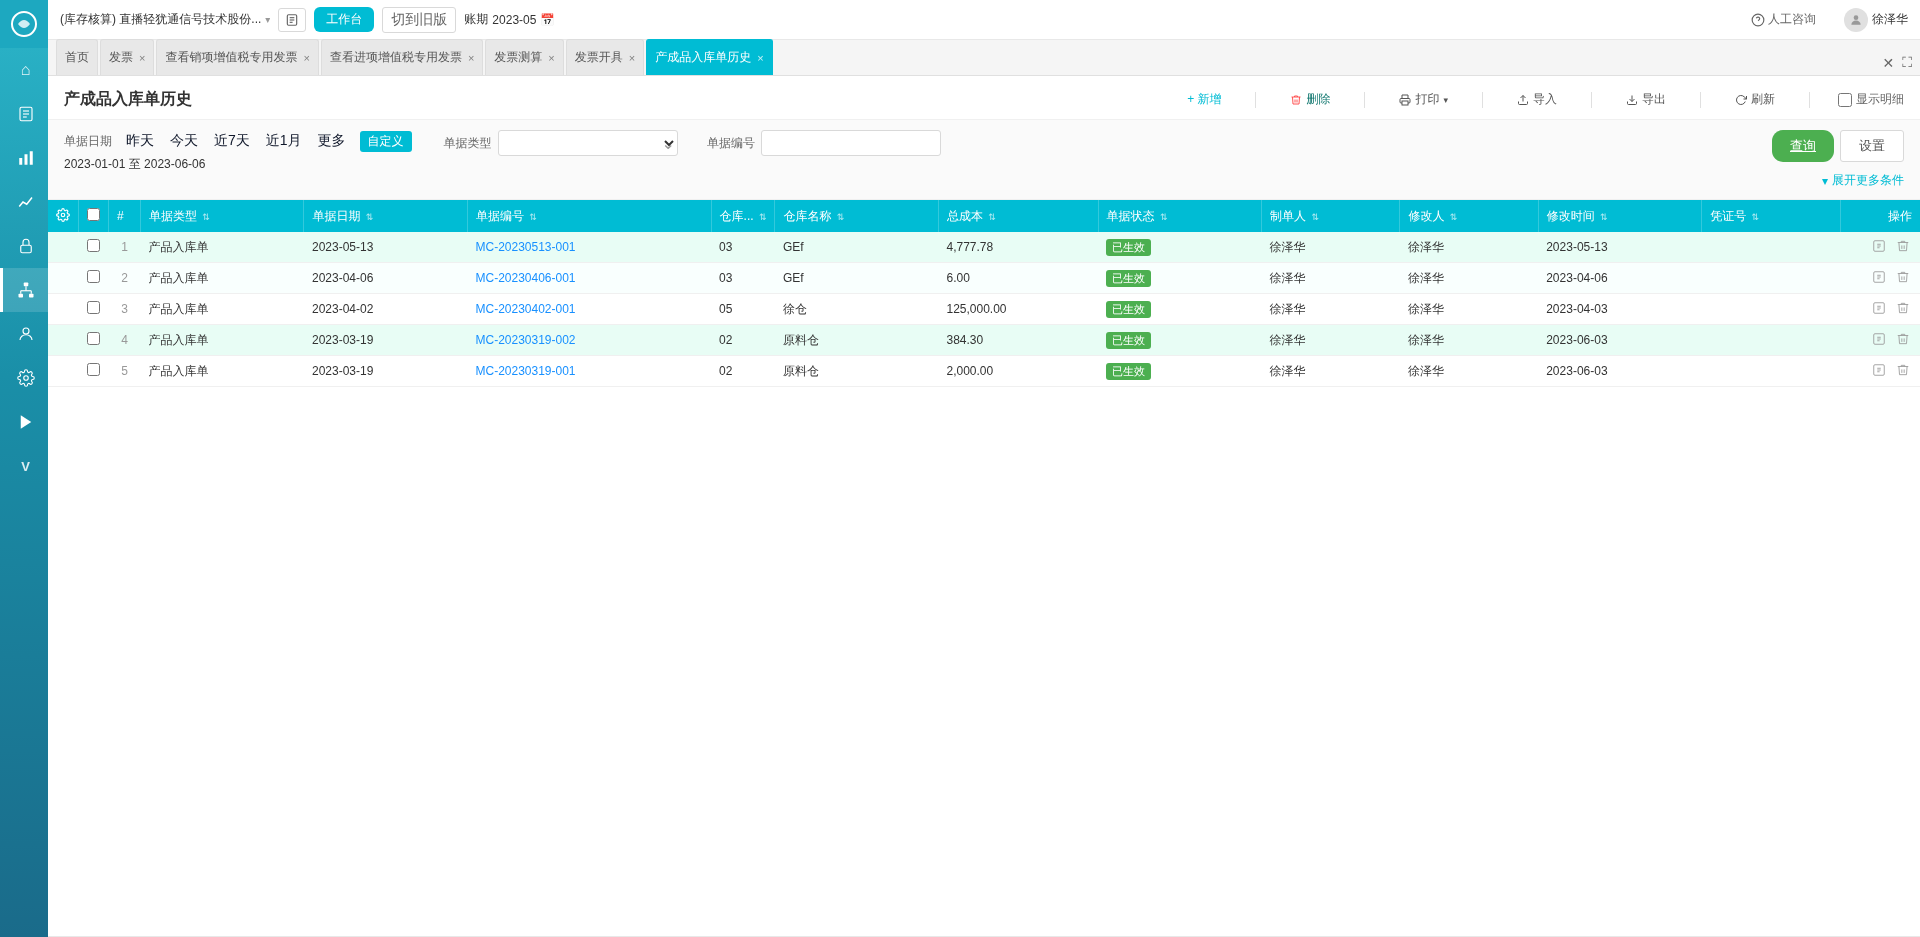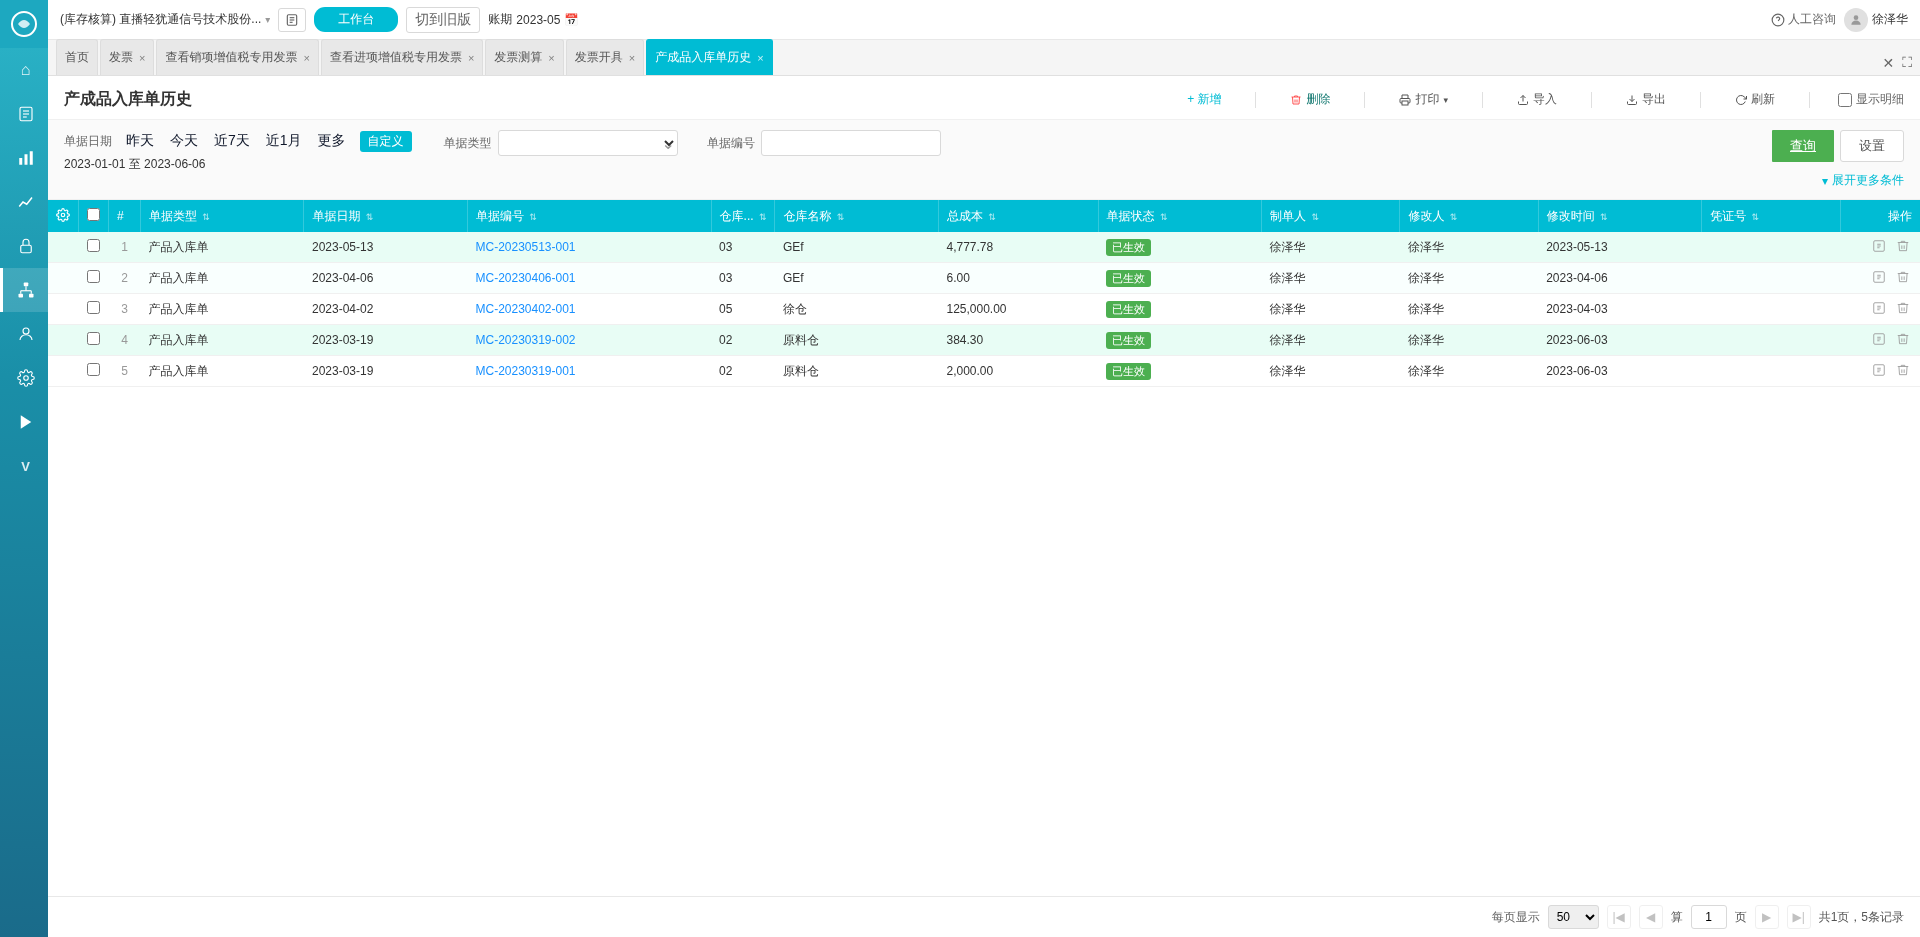--- a/index.html
+++ b/index.html
@@ -82,22 +82,22 @@
       align-items: center;
       justify-content: center;
       cursor: pointer;
       font-size: 12px;
       color: #666;
     }
     .topbar-workbench {
       background: #00bcd4;
       color: white;
       border: none;
-      border-radius: 11px;
-      padding: 4px 24px;
+      border-radius: 6px;
+      padding: 4px 12px;
       cursor: pointer;
       font-size: 12px;
     }
     .topbar-oldver {
       border: 1px solid #d9d9d9;
       border-radius: 3px;
       padding: 3px 8px;
       font-size: 14px;
       color: #666;
       cursor: pointer;
@@ -108,21 +108,21 @@
       color: #333;
       display: flex;
       align-items: center;
       gap: 4px;
     }
     .topbar-period .cal-icon { color: #00bcd4; }
     .topbar-right {
       margin-left: auto;
       display: flex;
       align-items: center;
-      gap: 8px;
+      gap: 28px;
     }
     .topbar-support {
       font-size: 12px;
       color: #666;
       cursor: pointer;
       display: flex;
       align-items: center;
       gap: 3px;
     }
     .topbar-user {
@@ -310,21 +310,21 @@
       color: #333;
       background: white;
       min-width: 180px;
     }
     .filter-search-btn {
       height: 32px;
       padding: 0 18px;
       background: #4caf50;
       color: white;
       border: none;
-      border-radius: 1px;
+      border-radius: 11px;
       font-size: 13px;
       cursor: pointer;
       margin-left: 8px;
       text-decoration: underline;
     }
     .filter-setting-btn {
       height: 32px;
       padding: 0 18px;
       background: white;
       color: #555;
@@ -918,32 +918,16 @@
                     </svg>
         </button>
       </div>
     </td>
   </tr>
           </tbody>
       </table>
     </div>
 
     <div class="page-footer">
-      <div class="pagination-bar">
-        <span class="page-size-label">每页显示</span>
-        <select class="page-size-select">
-          <option>50</option>
-          <option>20</option>
-          <option>100</option>
-        </select>
-        <button class="page-nav-btn" disabled="">|◀</button>
-        <button class="page-nav-btn" disabled="">◀</button>
-        <span>算</span>
-        <input type="text" class="page-input" value="1" style="">
-        <span>页</span>
-        <button class="page-nav-btn" disabled="">▶</button>
-        <button class="page-nav-btn" disabled="">▶|</button>
-        <span>共1页，5条记录</span>
-      </div>
     </div>
 
   </div>
 </div>
 
 </body></html>

